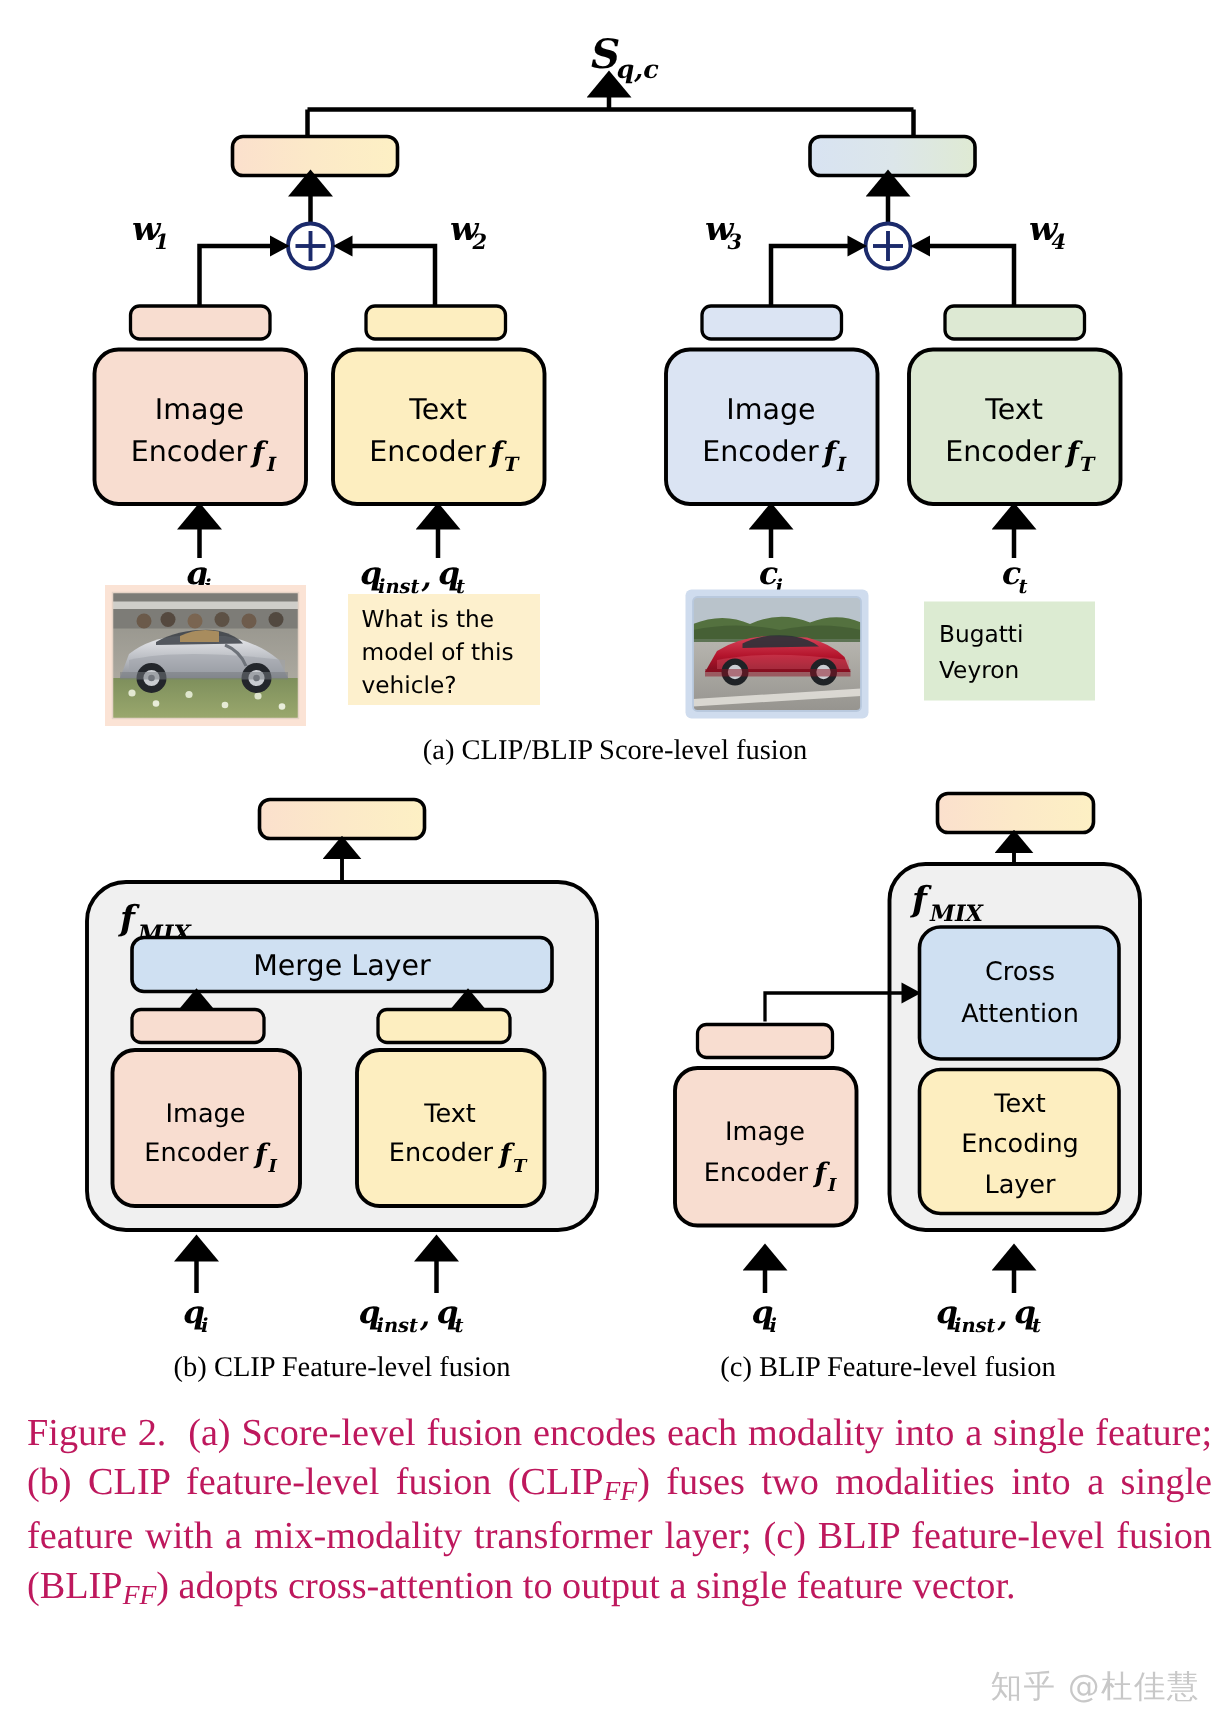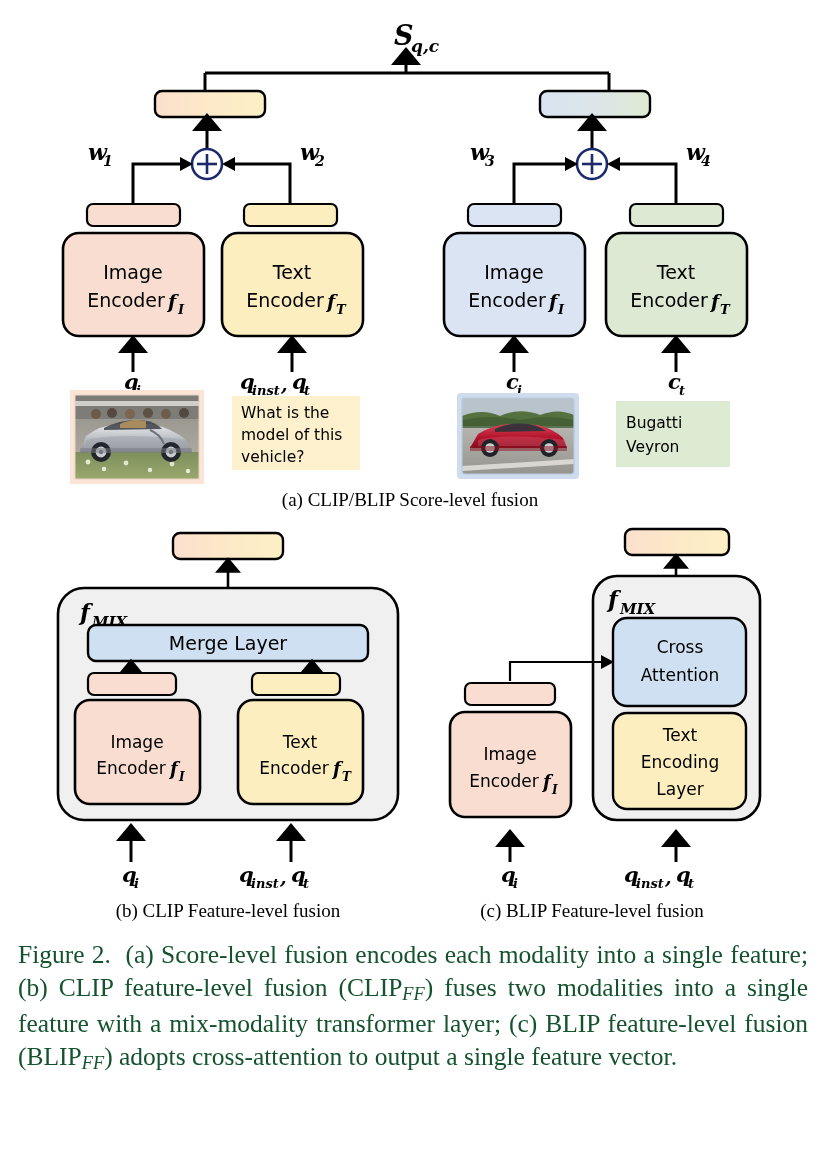--- a/index.html
+++ b/index.html
@@ -55,21 +55,21 @@
   }
   .caption {
     position: absolute;
     left: 18px;
     top: 938px;
     width: 790px;
     font-family: "Liberation Serif", "DejaVu Serif", serif;
     font-size: 25.5px;
     line-height: 1.30;
     text-align: justify;
-    color: #14532d;
+    color: #be185d;
   }
   .caption .sub { font-size: 0.72em; vertical-align: -0.22em; font-style: italic; }
   .watermark {
     position: absolute;
     right: 20px;
     bottom: 18px;
     font-family: "DejaVu Sans", sans-serif;
     font-size: 21px;
     color: #c8c8c8;
     letter-spacing: 1px;
@@ -432,14 +432,15 @@
     </g>
 
     <text class="sub-caption" x="592" y="917" text-anchor="middle">(c) BLIP Feature-level fusion</text>
   </g>
 </svg>
 
 <div class="caption">
   <span>Figure 2.</span>&nbsp;&nbsp;<span>(a) Score-level fusion encodes each modality into a single feature; (b) CLIP feature-level fusion (CLIP</span><span class="sub">FF</span><span>) fuses two modalities into a single feature with a mix-modality transformer layer; (c) BLIP feature-level fusion (BLIP</span><span class="sub">FF</span><span>) adopts cross-attention to output a single feature vector.</span>
 </div>
 
+<div class="watermark">知乎 @杜佳慧</div>
 
 </div>
 
 </body></html>

